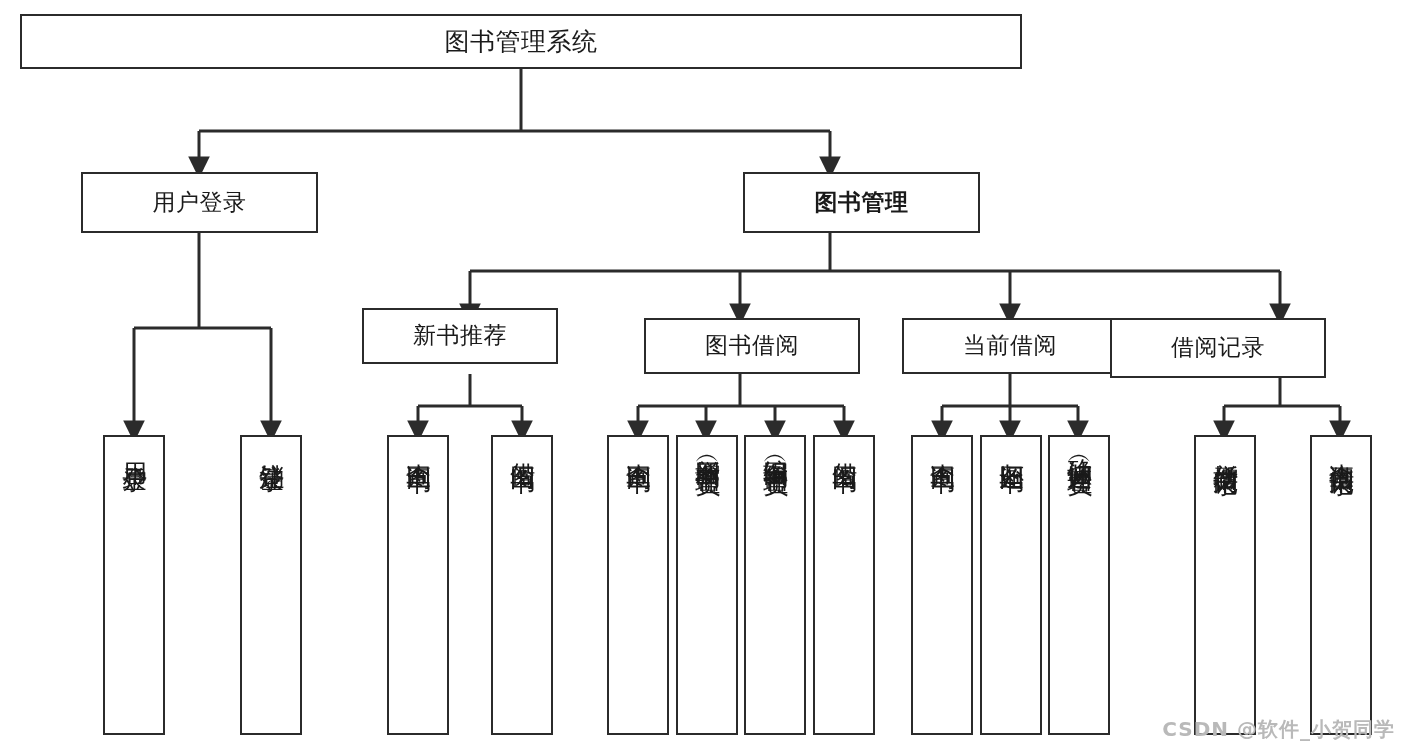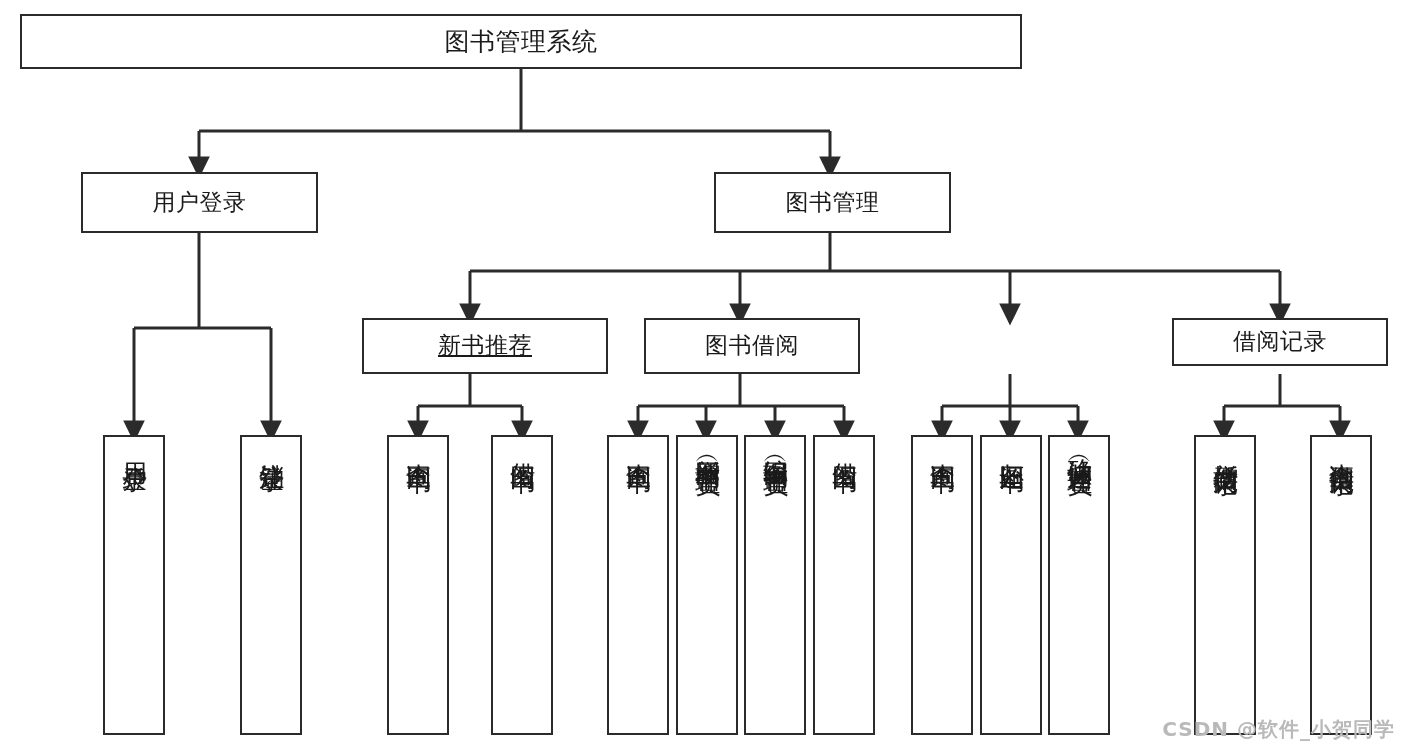--- a/index.html
+++ b/index.html
@@ -137,34 +137,37 @@
   </svg>
 
   <div class="node h root" style="left:20px; top:14px; width:1002px; height:55px;">
     <span class="lbl">图书管理系统</span>
   </div>
 
   <div class="node h" style="left:81px; top:172px; width:237px; height:61px;">
     <span class="lbl">用户登录</span>
   </div>
 
-  <div class="node h" style="left:714px; top:172px; width:237px; height:61px;">
+  <div class="node h" style="left:743px; top:172px; width:237px; height:61px;font-weight:bold;">
     <span class="lbl">图书管理</span>
   </div>
 
-  <div class="node h" style="left:362px; top:318px; width:246px; height:56px;text-decoration:underline;">
+  <div class="node h" style="left:362px; top:308px; width:196px; height:56px;">
     <span class="lbl">新书推荐</span>
   </div>
 
   <div class="node h" style="left:632px; top:318px; width:216px; height:56px;margin-left:12px;">
     <span class="lbl">图书借阅</span>
   </div>
 
-
-  <div class="node h" style="left:1172px; top:318px; width:216px; height:48px;">
+  <div class="node h" style="left:902px; top:318px; width:216px; height:56px;">
+    <span class="lbl">当前借阅</span>
+  </div>
+
+  <div class="node h" style="left:1110px; top:318px; width:216px; height:60px;">
     <span class="lbl">借阅记录</span>
   </div>
 
   <div class="node v" style="left:103px; top:435px; width:62px; height:300px;">
     <span class="lbl">用户登录</span>
   </div>
 
   <div class="node v" style="left:240px; top:435px; width:62px; height:300px;">
     <span class="lbl">注销登录</span>
   </div>

